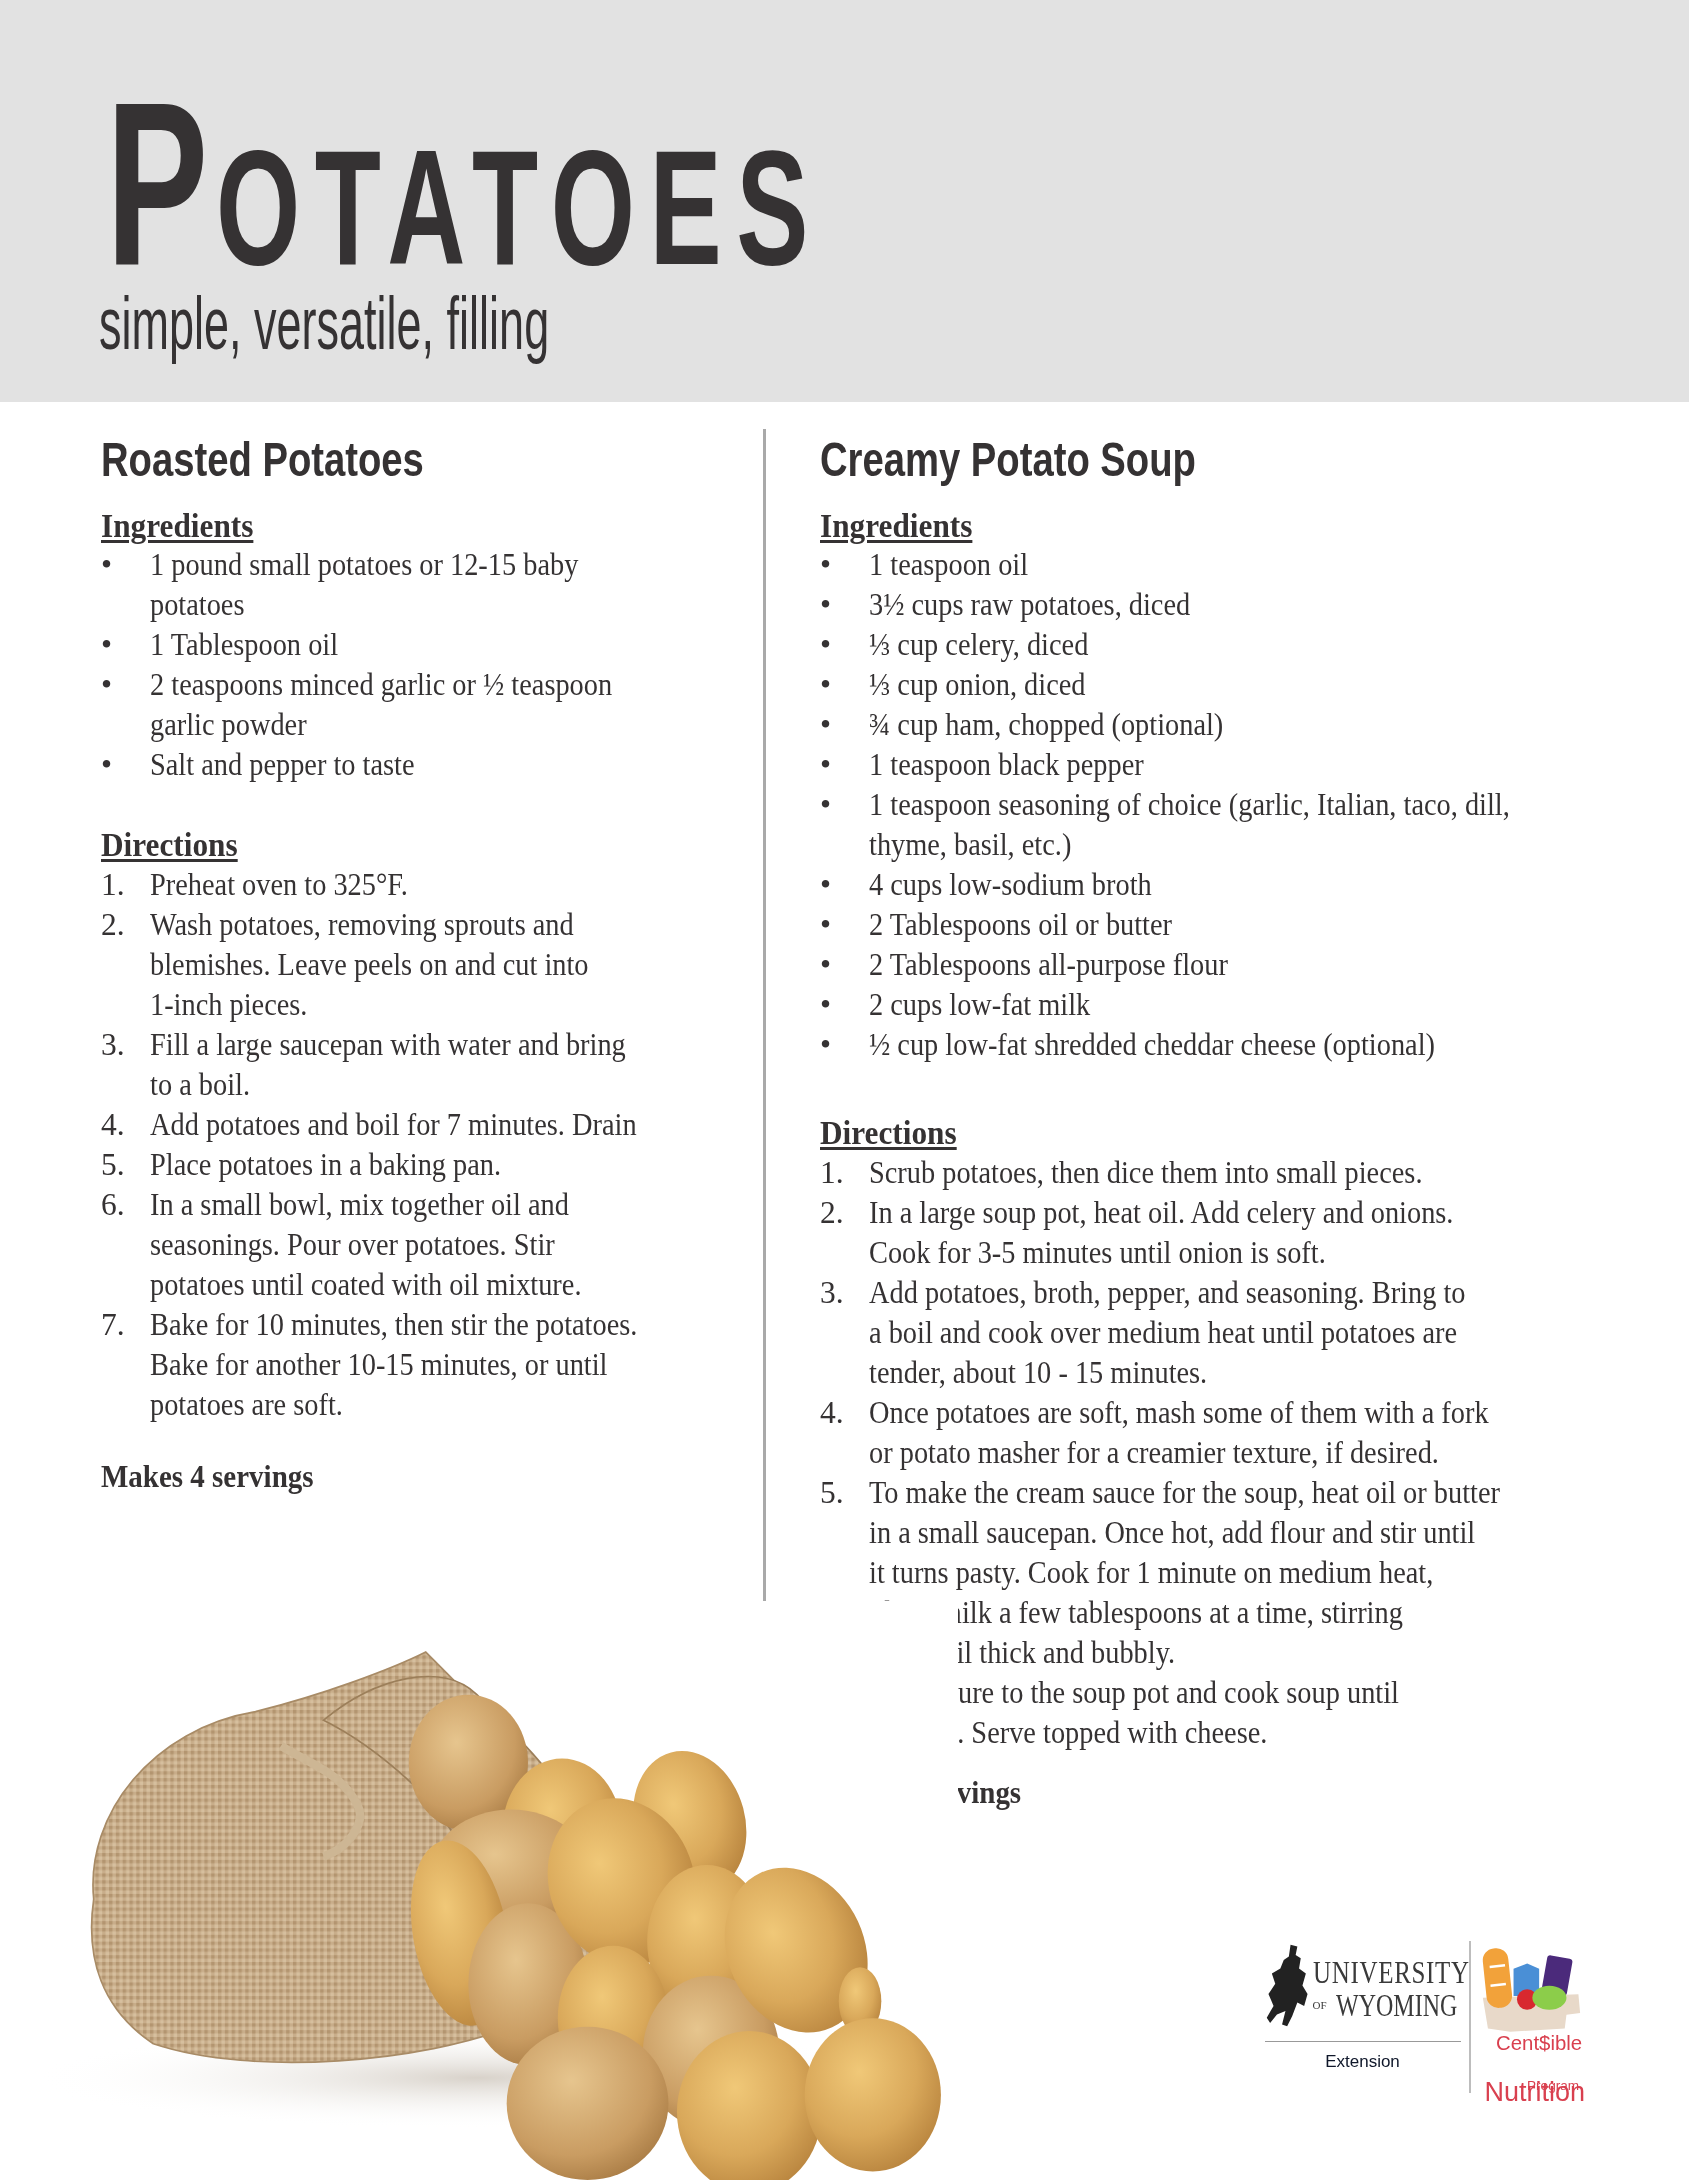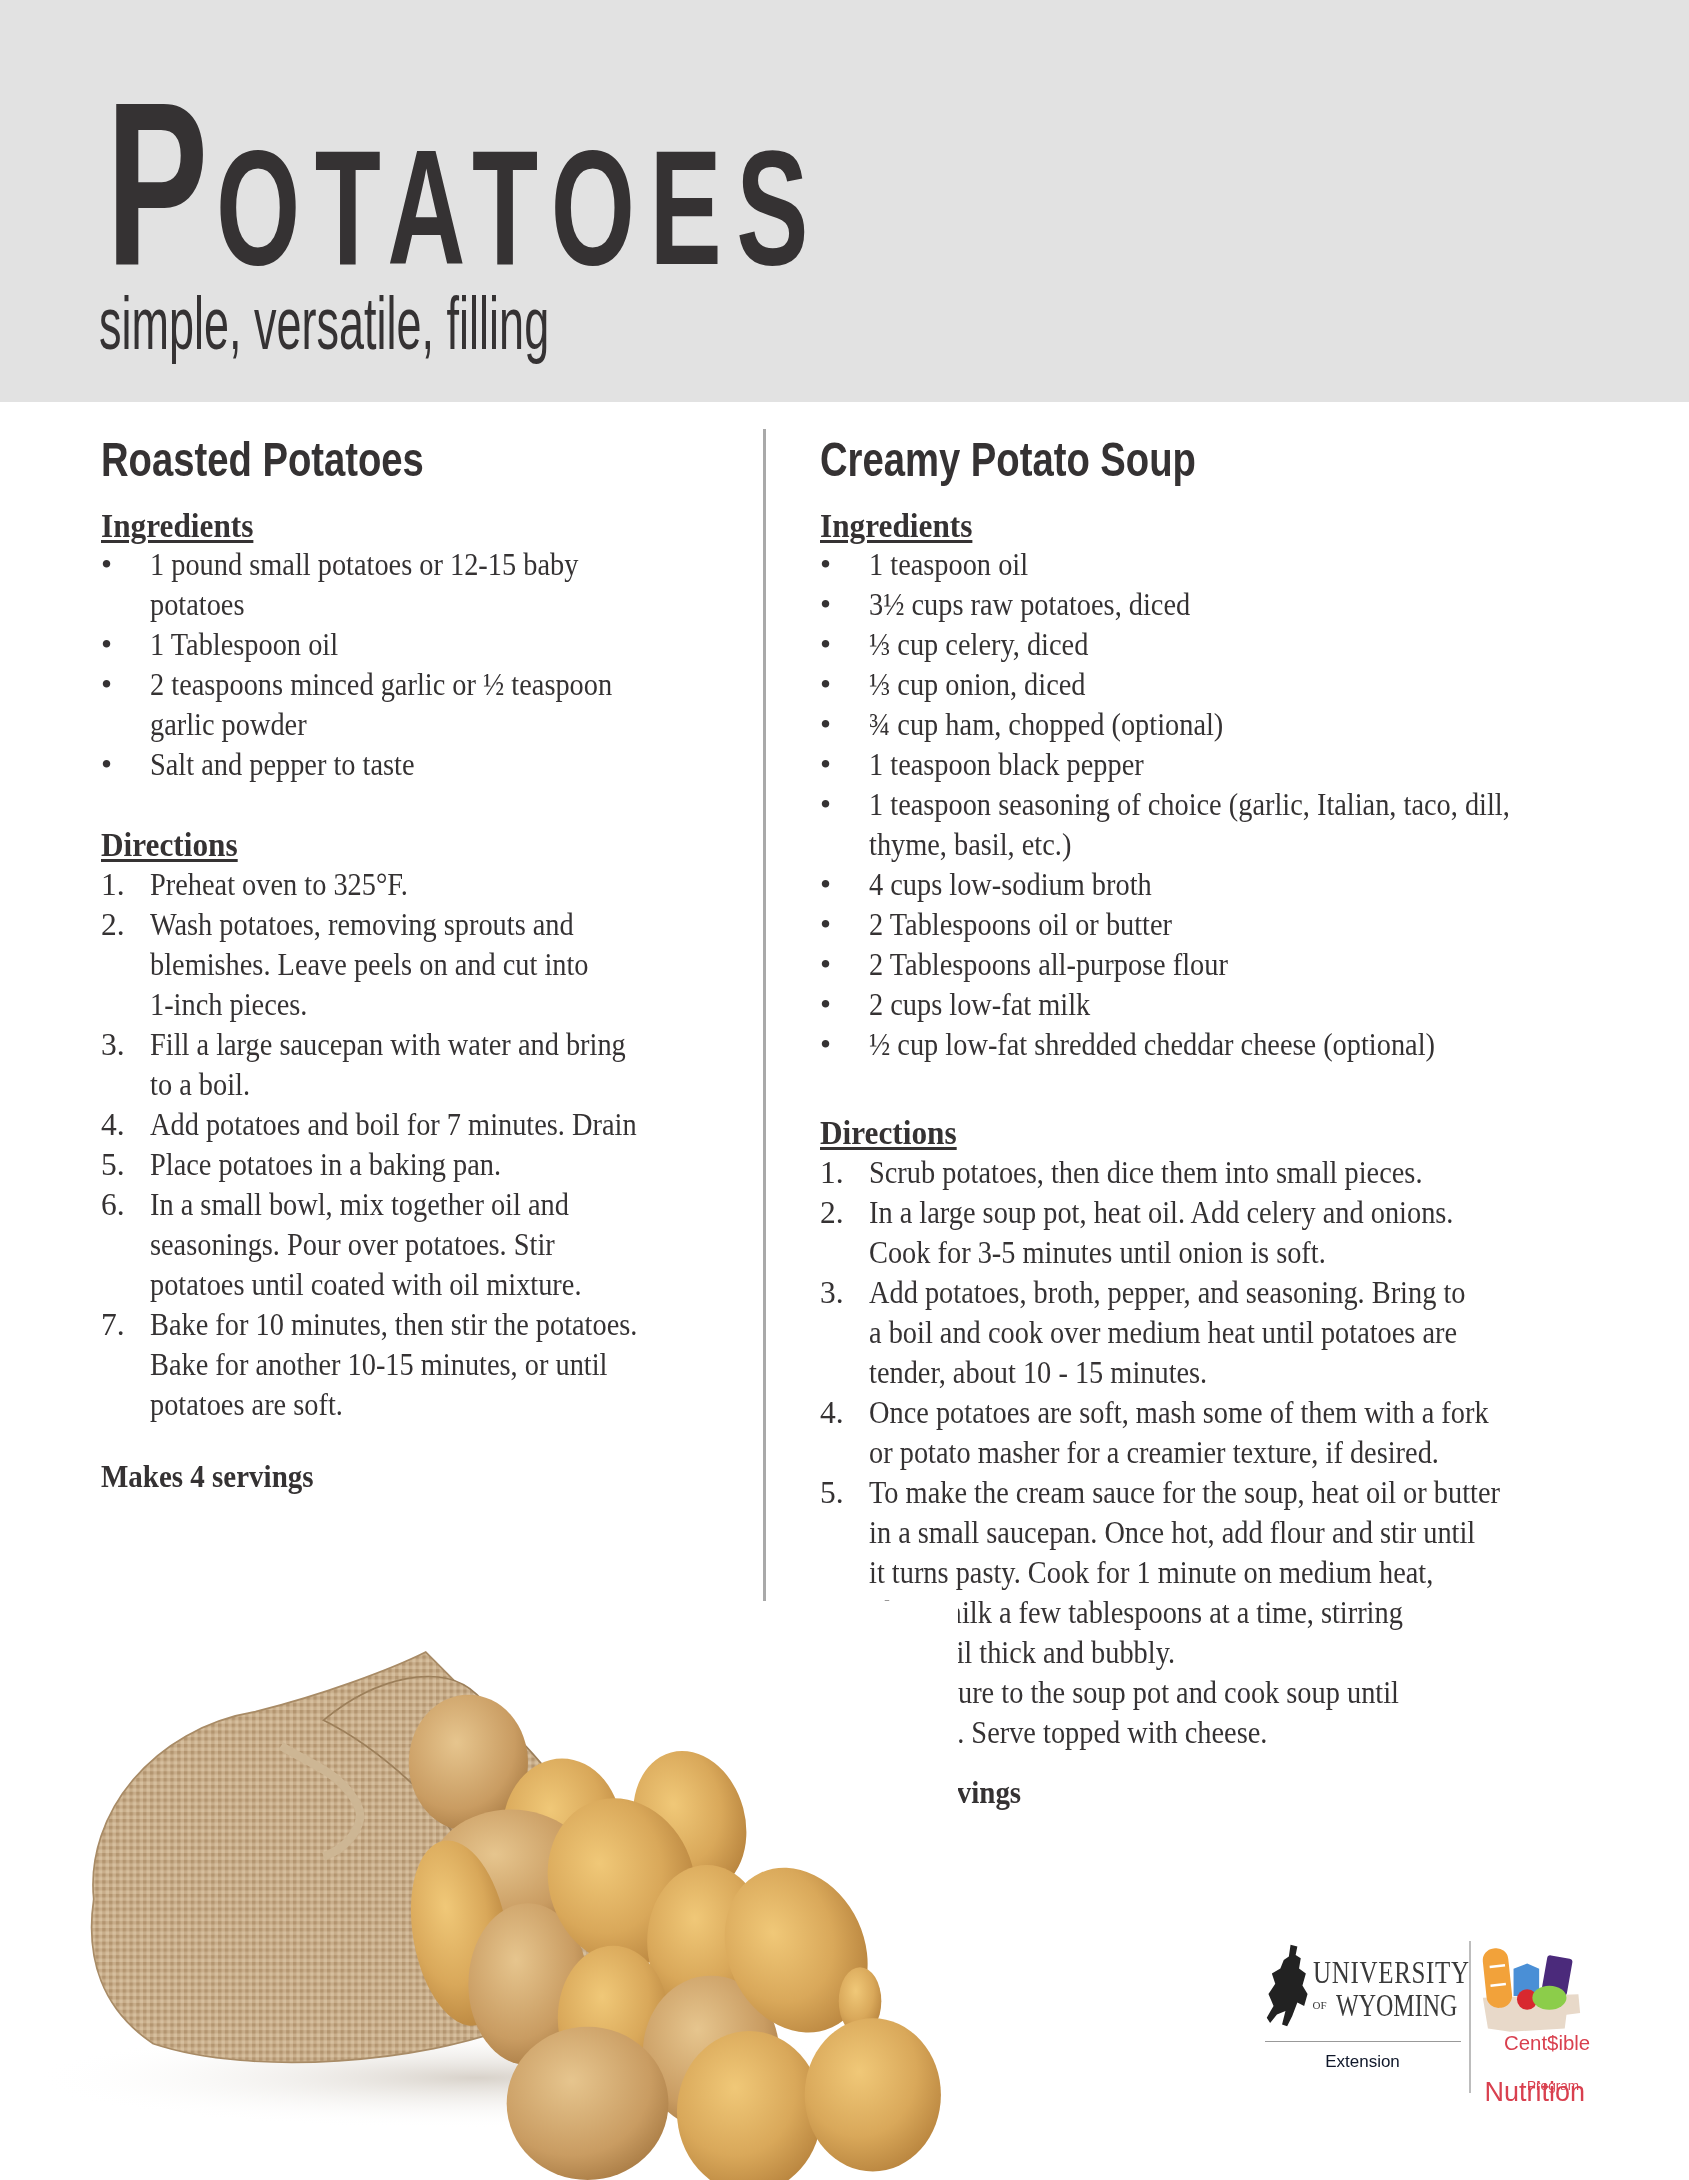--- a/index.html
+++ b/index.html
@@ -29,21 +29,21 @@
   .logos { position:absolute; left:1244px; top:1917px; width:358px; height:170px; }
   .uw { position:absolute; left:8.5px; top:0; width:213px; height:170px; }
   .uw-horse { position:absolute; left:12px; top:25.6px; }
   .uw-univ { position:absolute; left:60px; top:37px; font-family:"Liberation Serif", serif; font-size:32px; letter-spacing:0.9px; color:#3a3a3a; white-space:nowrap; transform-origin:left top; transform:scaleX(0.78); }
   .uw-of { position:absolute; left:60px; top:82px; font-family:"Liberation Serif", serif; font-size:11px; color:#3a3a3a; }
   .uw-wyo { position:absolute; left:83px; top:70px; font-family:"Liberation Serif", serif; font-size:32px; color:#3a3a3a; white-space:nowrap; transform-origin:left top; transform:scaleX(0.75); }
   .uw-rule { position:absolute; left:12px; top:124px; width:196px; height:0.9px; background:#999; }
   .uw-ext { position:absolute; left:0; width:220px; top:135px; text-align:center; font-family:"Liberation Sans", sans-serif; font-size:17px; color:#0f172a; }
   .logo-divider { position:absolute; left:225px; top:24px; width:1.7px; height:152px; background:#bdbdbd; }
   .csn { position:absolute; left:232px; top:25.6px; width:128px; height:153px; }
-  .csn-text1 { position:absolute; left:28px; top:89px; font-family:"Liberation Sans", sans-serif; font-size:20.4px; color:#d9404f; white-space:nowrap; }
+  .csn-text1 { position:absolute; left:20px; top:89px; font-family:"Liberation Sans", sans-serif; font-size:20.4px; color:#d9404f; white-space:nowrap; }
   .csn-text2 { position:absolute; left:8.5px; top:106px; font-family:"Liberation Sans", sans-serif; font-size:27px; color:#d9404f; white-space:nowrap;margin-top:28px; }
   .csn-text3 { position:absolute; left:51px; top:135px; font-family:"Liberation Sans", sans-serif; font-size:13.6px; color:#d9404f; white-space:nowrap;text-align:right; }
 </style>
 </head>
 <body>
 
 <div class="header"></div>
 <div class="title"><span class="big">P</span><span class="small">OTATOES</span></div>
 <div class="subtitle">simple, versatile, filling</div>
 

